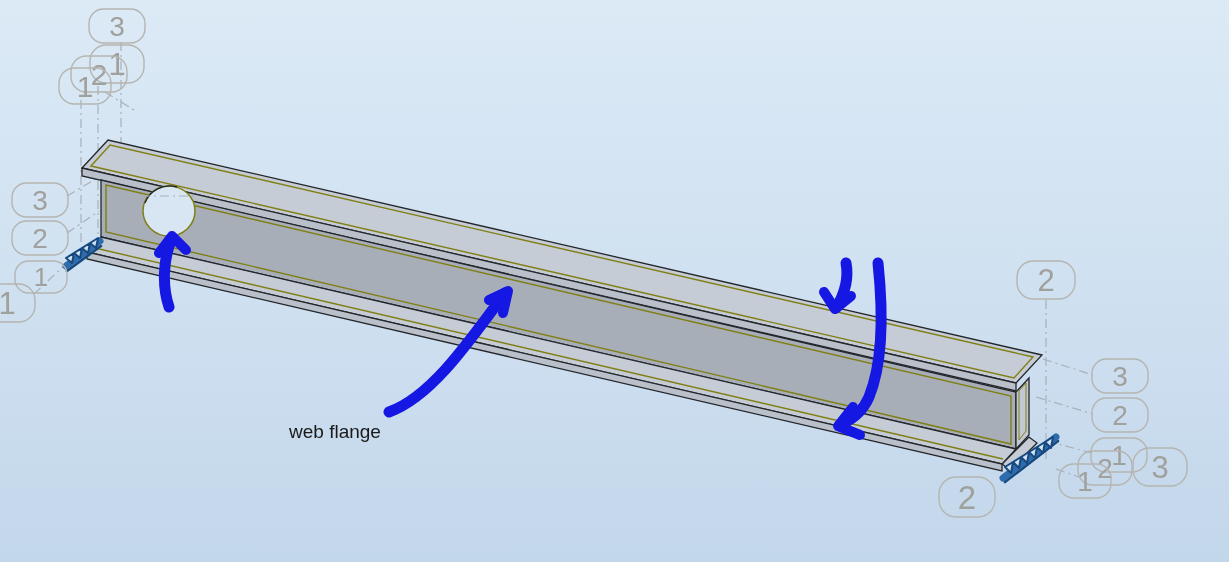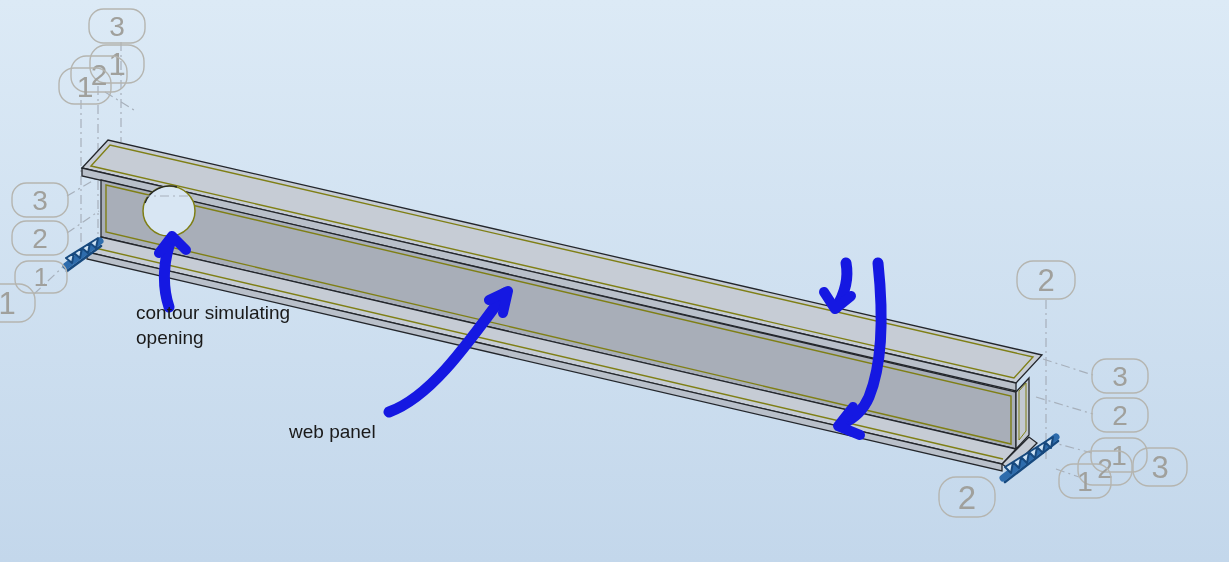--- a/index.html
+++ b/index.html
@@ -160,17 +160,16 @@
       <path class="arrow arrow-head" d="M 489,300 L 508,291 L 503,313"></path>
 
       <path class="arrow" d="M 846,263 C 849,279 844,295 836,308"></path>
       <path class="arrow arrow-head" d="M 824,292 L 835,309 L 851,296"></path>
 
       <path class="arrow" d="M 878,263 C 884,320 882,365 869,397 C 863,411 853,419 842,424"></path>
       <path class="arrow arrow-head" d="M 853,407 L 838,426 L 860,435"></path>
     </g>
   </svg>
 
-  <div class="anno-label" style="left:136px;top:300px;width:164px;">contour simulating opening</div>
 
-  <div class="anno-label" style="left:289px;top:419px;">web panel</div>
+  <div class="anno-label" style="left:289px;top:419px;">web flange</div>
 
 </div>
 
 </body></html>

